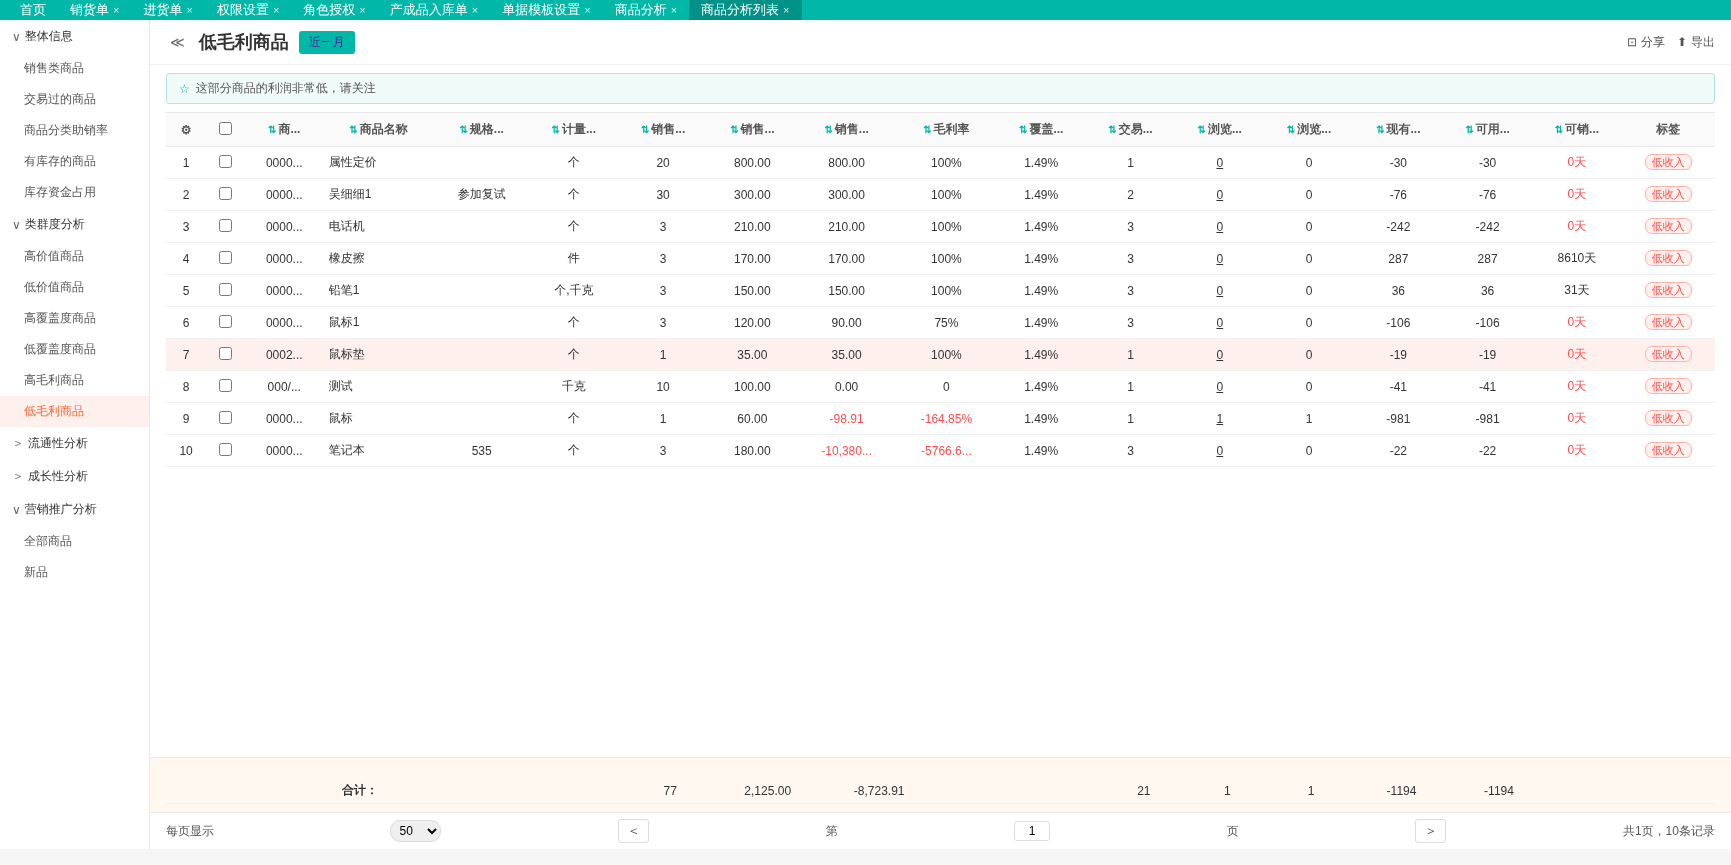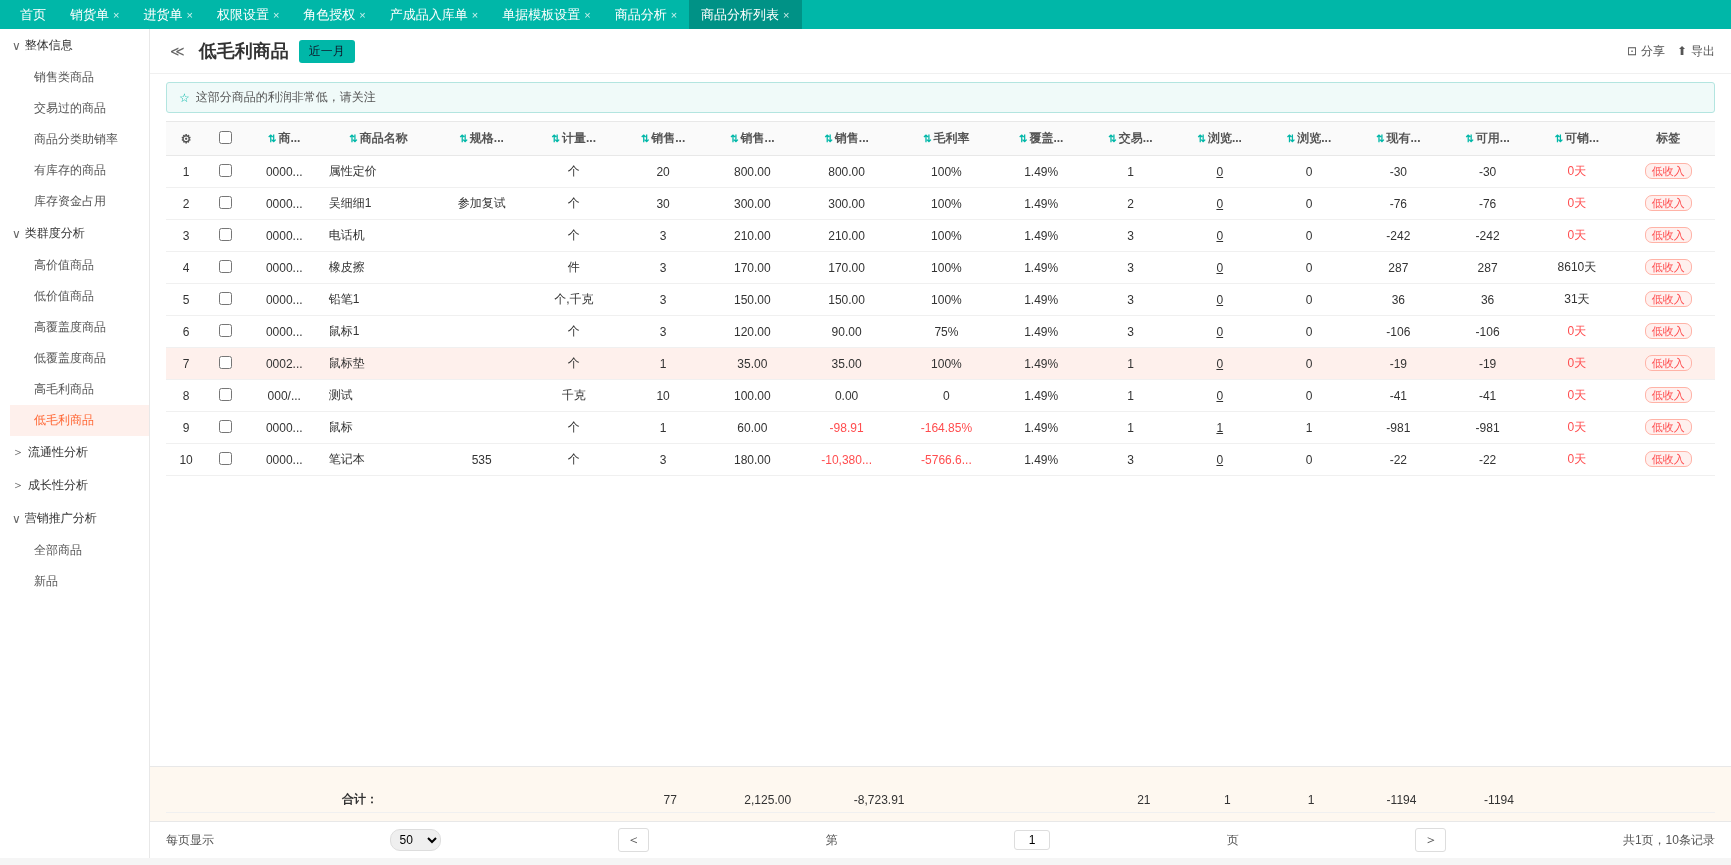--- a/index.html
+++ b/index.html
@@ -3,21 +3,21 @@
   <meta charset="utf-8">
   <style>
     * { box-sizing: border-box; margin: 0; padding: 0; }
     body { font-family: 'Microsoft YaHei', Arial, sans-serif; font-size: 12px; background: #f5f5f5; color: #333; }
 
     
     .top-nav {
       background: #00b7a8;
       display: flex;
       align-items: center;
-      height: 29px;
+      height: 20px;
       padding: 4px 8px;
     }
     .nav-item {
       color: #fff;
       padding: 0 12px;
       height: 36px;
       display: flex;
       align-items: center;
       cursor: pointer;
       font-size: 13px;
@@ -47,21 +47,20 @@
       cursor: pointer;
       color: #333;
       font-size: 12px;
     }
     .sidebar-group-header .arrow { margin-right: 4px; color: #666; }
     .sidebar-item {
       padding: 7px 12px 7px 24px;
       cursor: pointer;
       color: #555;
       font-size: 12px;
-      margin-left: 10px;
     }
     .sidebar-item.active { background: #fef0ec; color: #ff6633; }
 
     
     .content-area {
       flex: 1;
       display: flex;
       flex-direction: column;
       overflow: hidden;
       background: #fff;
@@ -76,21 +75,21 @@
       border-bottom: 1px solid #f0f0f0;
       gap: 10px;
     }
     .page-title {
       font-size: 18px;
       font-weight: bold;
       color: #333;
     }
     .filter-btn {
       background: #00b7a8;
-      color: #0f172a;
+      color: #4c1d95;
       border: none;
       padding: 3px 10px;
       border-radius: 3px;
       cursor: pointer;
       font-size: 12px;
     }
     .search-box {
       display: flex;
       align-items: center;
       border: 1px solid #ddd;

